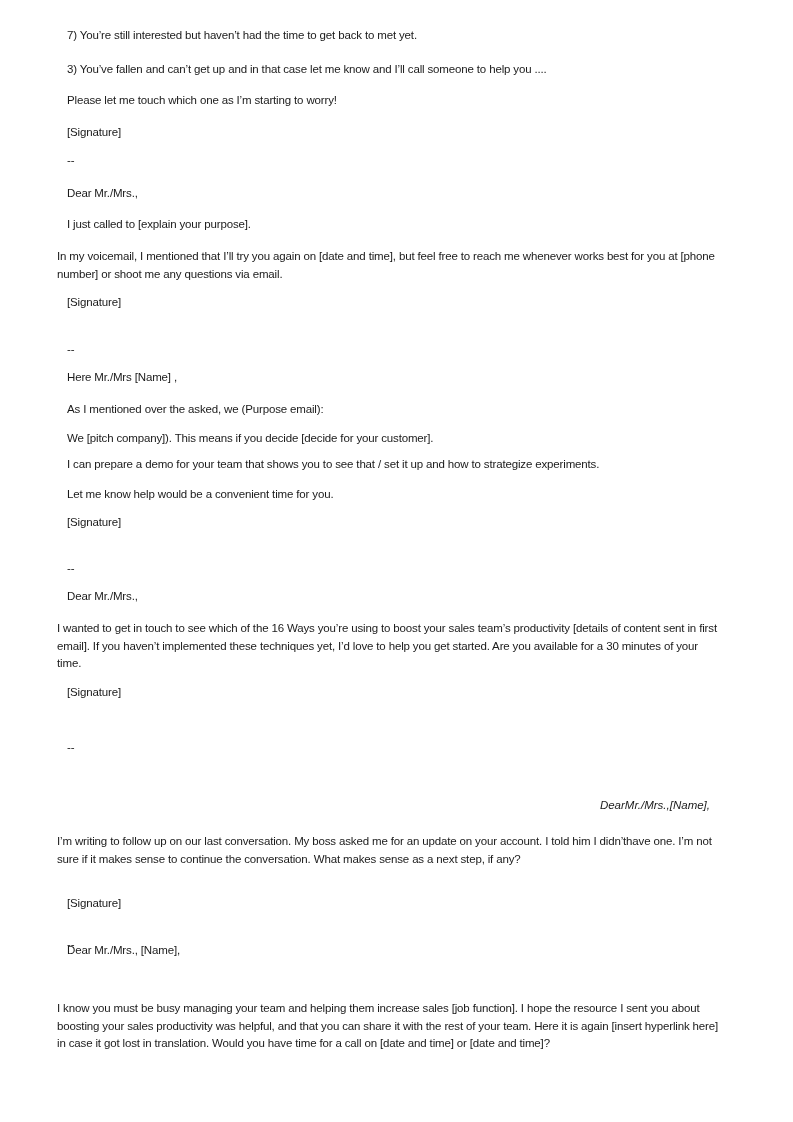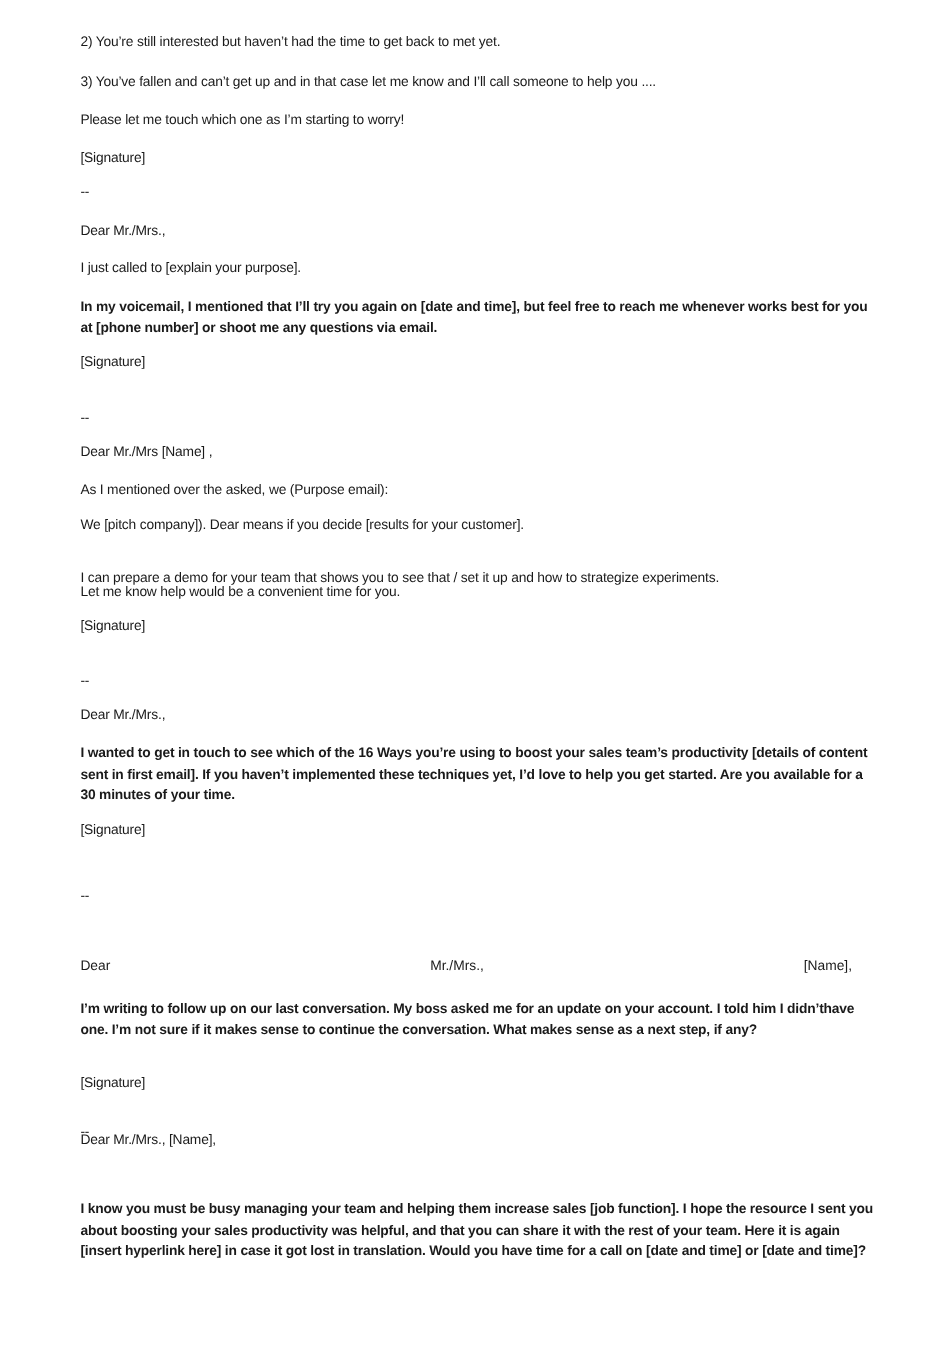--- a/index.html
+++ b/index.html
@@ -1,45 +1,45 @@
 <!DOCTYPE html>
 <html><head>
 <meta charset="utf-8">
 <style>
   html, body { margin: 0; padding: 0; background: #ffffff; }
   body { width: 793px; height: 1122px; position: relative; overflow: hidden;
          font-family: "Liberation Sans", sans-serif; color: #1a1a1a; }
   .line { position: absolute; left: 67px; font-size: 11.5px; line-height: 18px;
           white-space: nowrap; letter-spacing: -0.15px; }
-  .para { position: absolute; left: 67px; width: 665px; font-size: 11.5px;
-          line-height: 17.5px; letter-spacing: -0.15px; font-weight: bold; }
+  .para { position: absolute; left: 57px; width: 665px; font-size: 11.5px;
+          line-height: 17.5px; letter-spacing: -0.15px; }
   .dear-spread { position: absolute; left: 67px; width: 643px; font-size: 11.5px;
-                 line-height: 18px; display: flex; justify-content: space-between; }
+                 line-height: 18px; display: flex; justify-content: flex-end; font-style: italic; }
 </style>
 </head>
 <body>
 
 <div>
 
-  <div class="line" style="top:26px">2) You’re still interested but haven’t had the time to get back to  met  yet.</div>
+  <div class="line" style="top:26px">7) You’re still interested but haven’t had the time to get back to  met  yet.</div>
   <div class="line" style="top:60px">3) You’ve fallen and can’t get up and in that case let me know and I’ll call someone to help you ....</div>
   <div class="line" style="top:91px">Please let me touch which one as I’m starting to worry!</div>
   <div class="line" style="top:123px">[Signature]</div>
   <div class="line" style="top:151px">--</div>
 
   <div class="line" style="top:184px">Dear Mr./Mrs.,</div>
   <div class="line" style="top:215px">I just called to [explain your purpose].</div>
   <div class="para" style="top:248px">In my voicemail, I mentioned that I’ll try you again on [date and time], but feel free to reach me whenever works best for you at [phone number] or shoot me any questions via email.</div>
   <div class="line" style="top:293px">[Signature]</div>
   <div class="line" style="top:340px">--</div>
 
-  <div class="line" style="top:368px">Dear Mr./Mrs [Name] ,</div>
+  <div class="line" style="top:368px">Here Mr./Mrs [Name] ,</div>
   <div class="line" style="top:400px">As I mentioned over the asked,  we (Purpose email):</div>
-  <div class="line" style="top:429px">We [pitch company]). Dear means if you decide [results for your customer].</div>
-  <div class="line" style="top:473px">I can prepare a demo for your team that shows you to see that / set it up and how to strategize experiments.</div>
+  <div class="line" style="top:429px">We [pitch company]). This means if you decide [decide for your customer].</div>
+  <div class="line" style="top:455px">I can prepare a demo for your team that shows you to see that / set it up and how to strategize experiments.</div>
   <div class="line" style="top:485px">Let me know help would be a convenient time for you.</div>
   <div class="line" style="top:513px">[Signature]</div>
   <div class="line" style="top:559px">--</div>
 
   <div class="line" style="top:587px">Dear Mr./Mrs.,</div>
   <div class="para" style="top:620px">I wanted to get in touch to see which of the 16 Ways you’re using to boost your sales team’s productivity [details of content sent in first email]. If you haven’t implemented these techniques yet, I’d love to help you get started. Are you available for a 30 minutes of your time.</div>
   <div class="line" style="top:683px">[Signature]</div>
   <div class="line" style="top:738px">--</div>
 
   <div class="dear-spread" style="top:796px">

